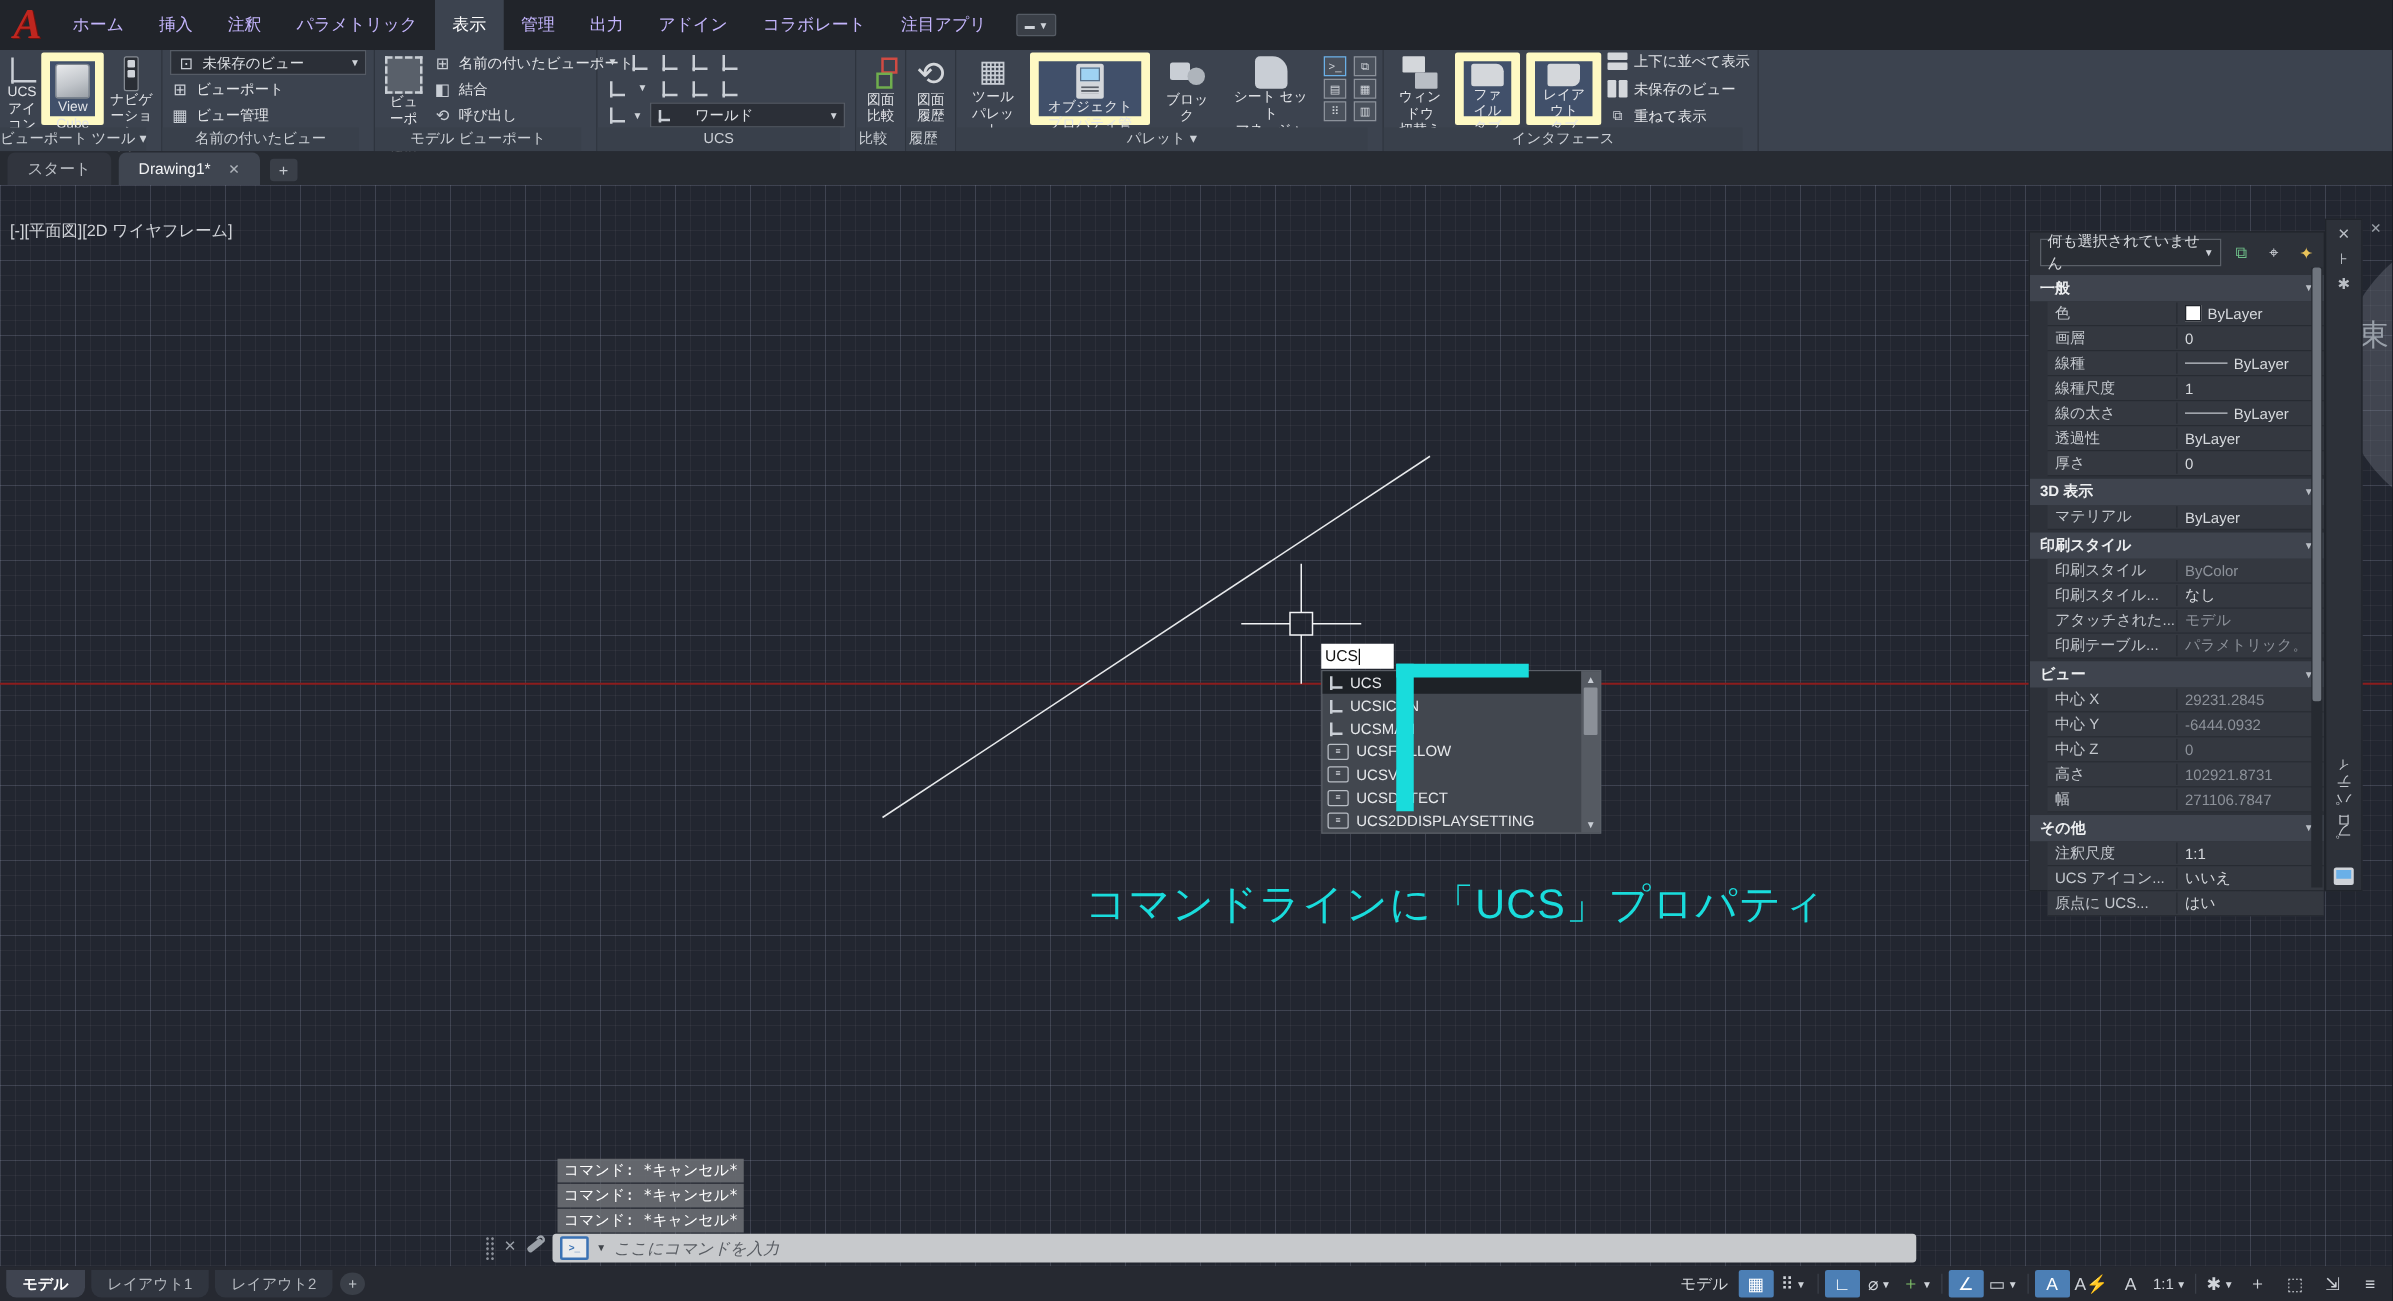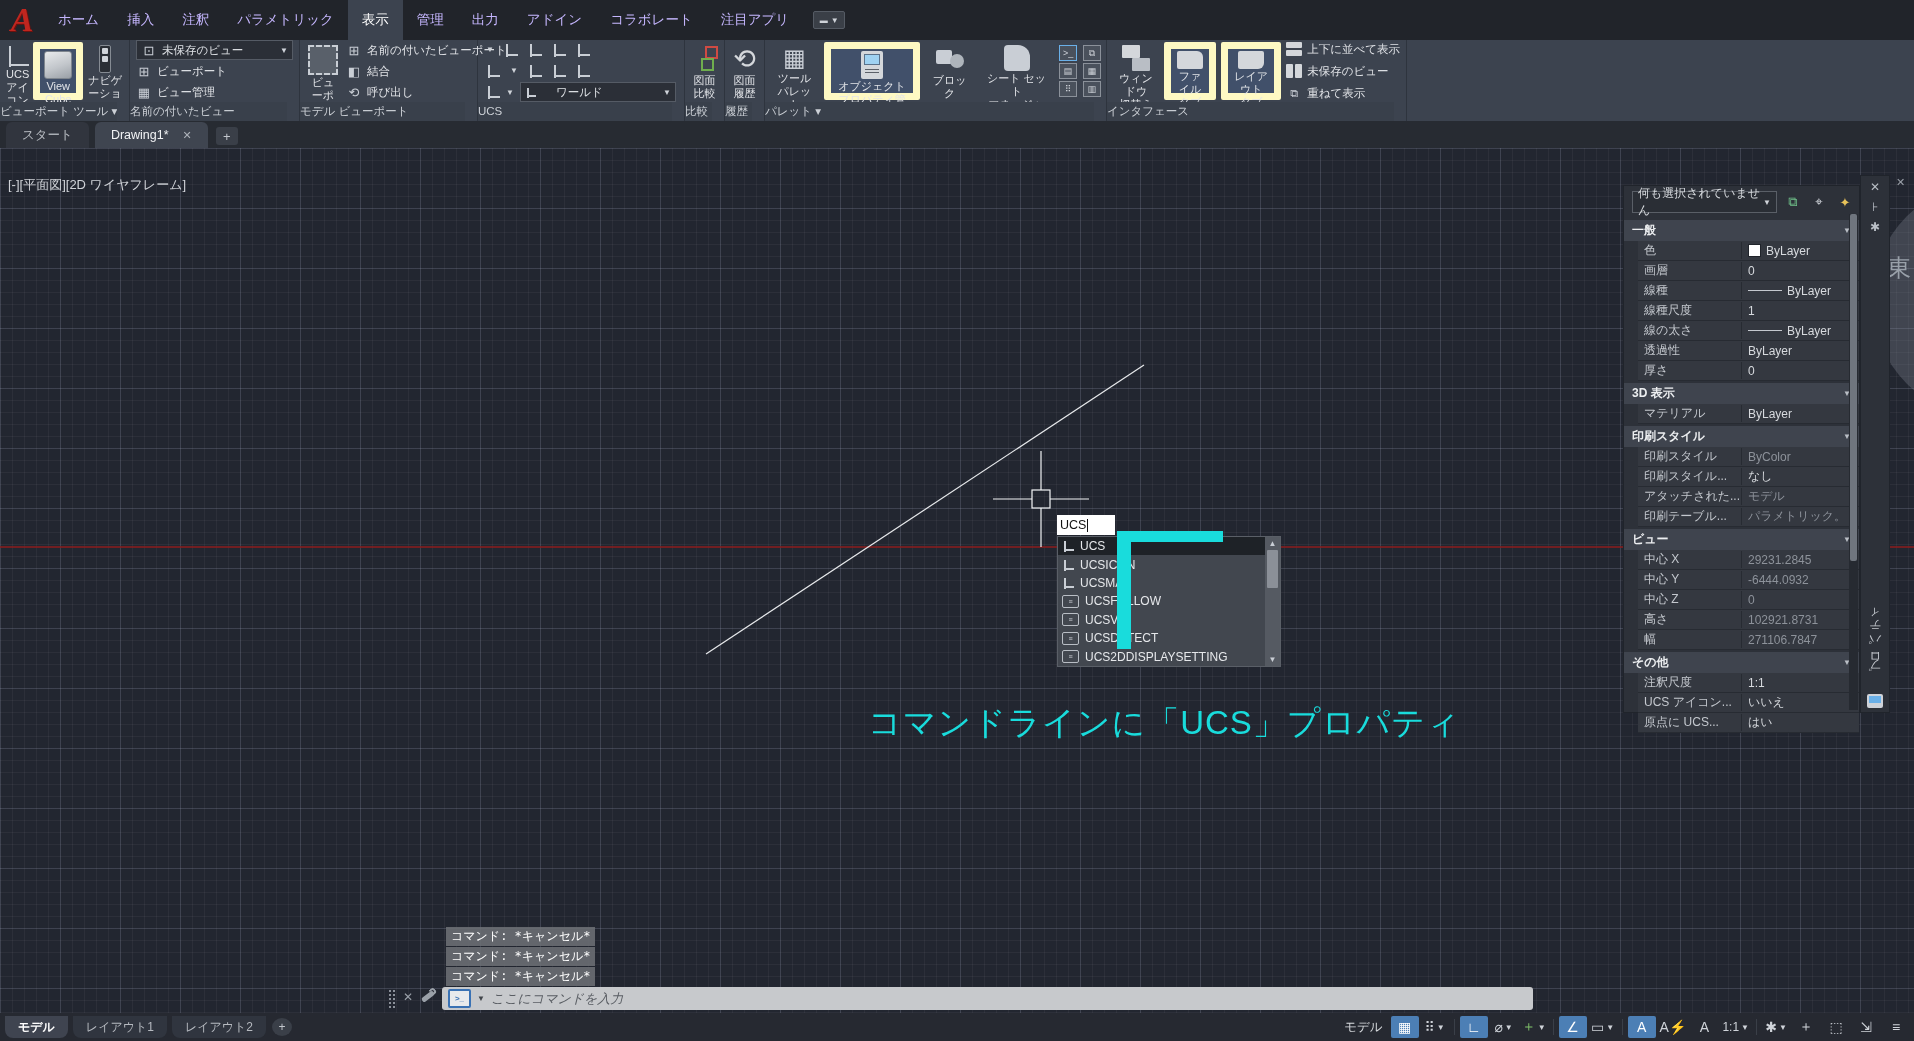--- a/index.html
+++ b/index.html
@@ -13,21 +13,21 @@
         font-family:"Liberation Serif",serif;font-weight:bold;font-style:italic;
         font-size:34px;color:#c0261f;text-shadow:1px 1px 0 #6d120f;}
   .menutab{display:flex;align-items:center;padding:0 14px;font-size:13.5px;color:#c4b5fd;cursor:default;}
   .menutab.active{background:#3c434f;color:#ffffff;}
   #ribbon-toggle{align-self:center;margin-left:10px;width:30px;height:16px;background:#3a3f47;
         border:1px solid #555b64;border-radius:2px;display:flex;align-items:center;justify-content:center;
         font-size:8px;color:#cfd3d9;gap:3px;}
   
   #ribbon{left:0;top:40px;width:1914px;height:81px;background:#3c434f;display:flex;}
   .panel{position:relative;height:81px;border-right:1px solid #2e343e;box-sizing:border-box;flex:none;}
-  .panel-label{position:absolute;left:0;right:12px;bottom:0;height:19px;line-height:19px;
+  .panel-label{position:absolute;left:0;right:12px;bottom:0;height:19px;line-height:19px;text-align:center;
         font-size:11.5px;color:#ccd0d6;background:#39404b;white-space:nowrap;overflow:hidden;}
   .pcontent{position:absolute;left:0;right:0;top:0;bottom:19px;display:flex;align-items:center;}
   .bigbtn{display:flex;flex-direction:column;align-items:center;justify-content:flex-start;
         padding:3px 4px 0 4px;font-size:11px;line-height:13px;color:#e2e4e8;text-align:center;height:58px;box-sizing:border-box;}
   .bigbtn .bicon{height:30px;display:flex;align-items:center;justify-content:center;margin-bottom:1px;}
   .bigbtn.selected{background:#41506a;border:7px solid #fef9c3;border-radius:2px;padding-top:2px;}
   .smallrow{display:flex;align-items:center;gap:5px;font-size:11.5px;color:#e2e4e8;height:20px;white-space:nowrap;}
   .micon{width:16px;height:16px;display:flex;align-items:center;justify-content:center;font-size:13px;color:#c9ced5;}
   .drop{background:#2b2f37;border:1px solid #555b65;height:18px;display:flex;align-items:center;
         font-size:11.5px;color:#dfe2e6;padding:0 4px;gap:5px;}

